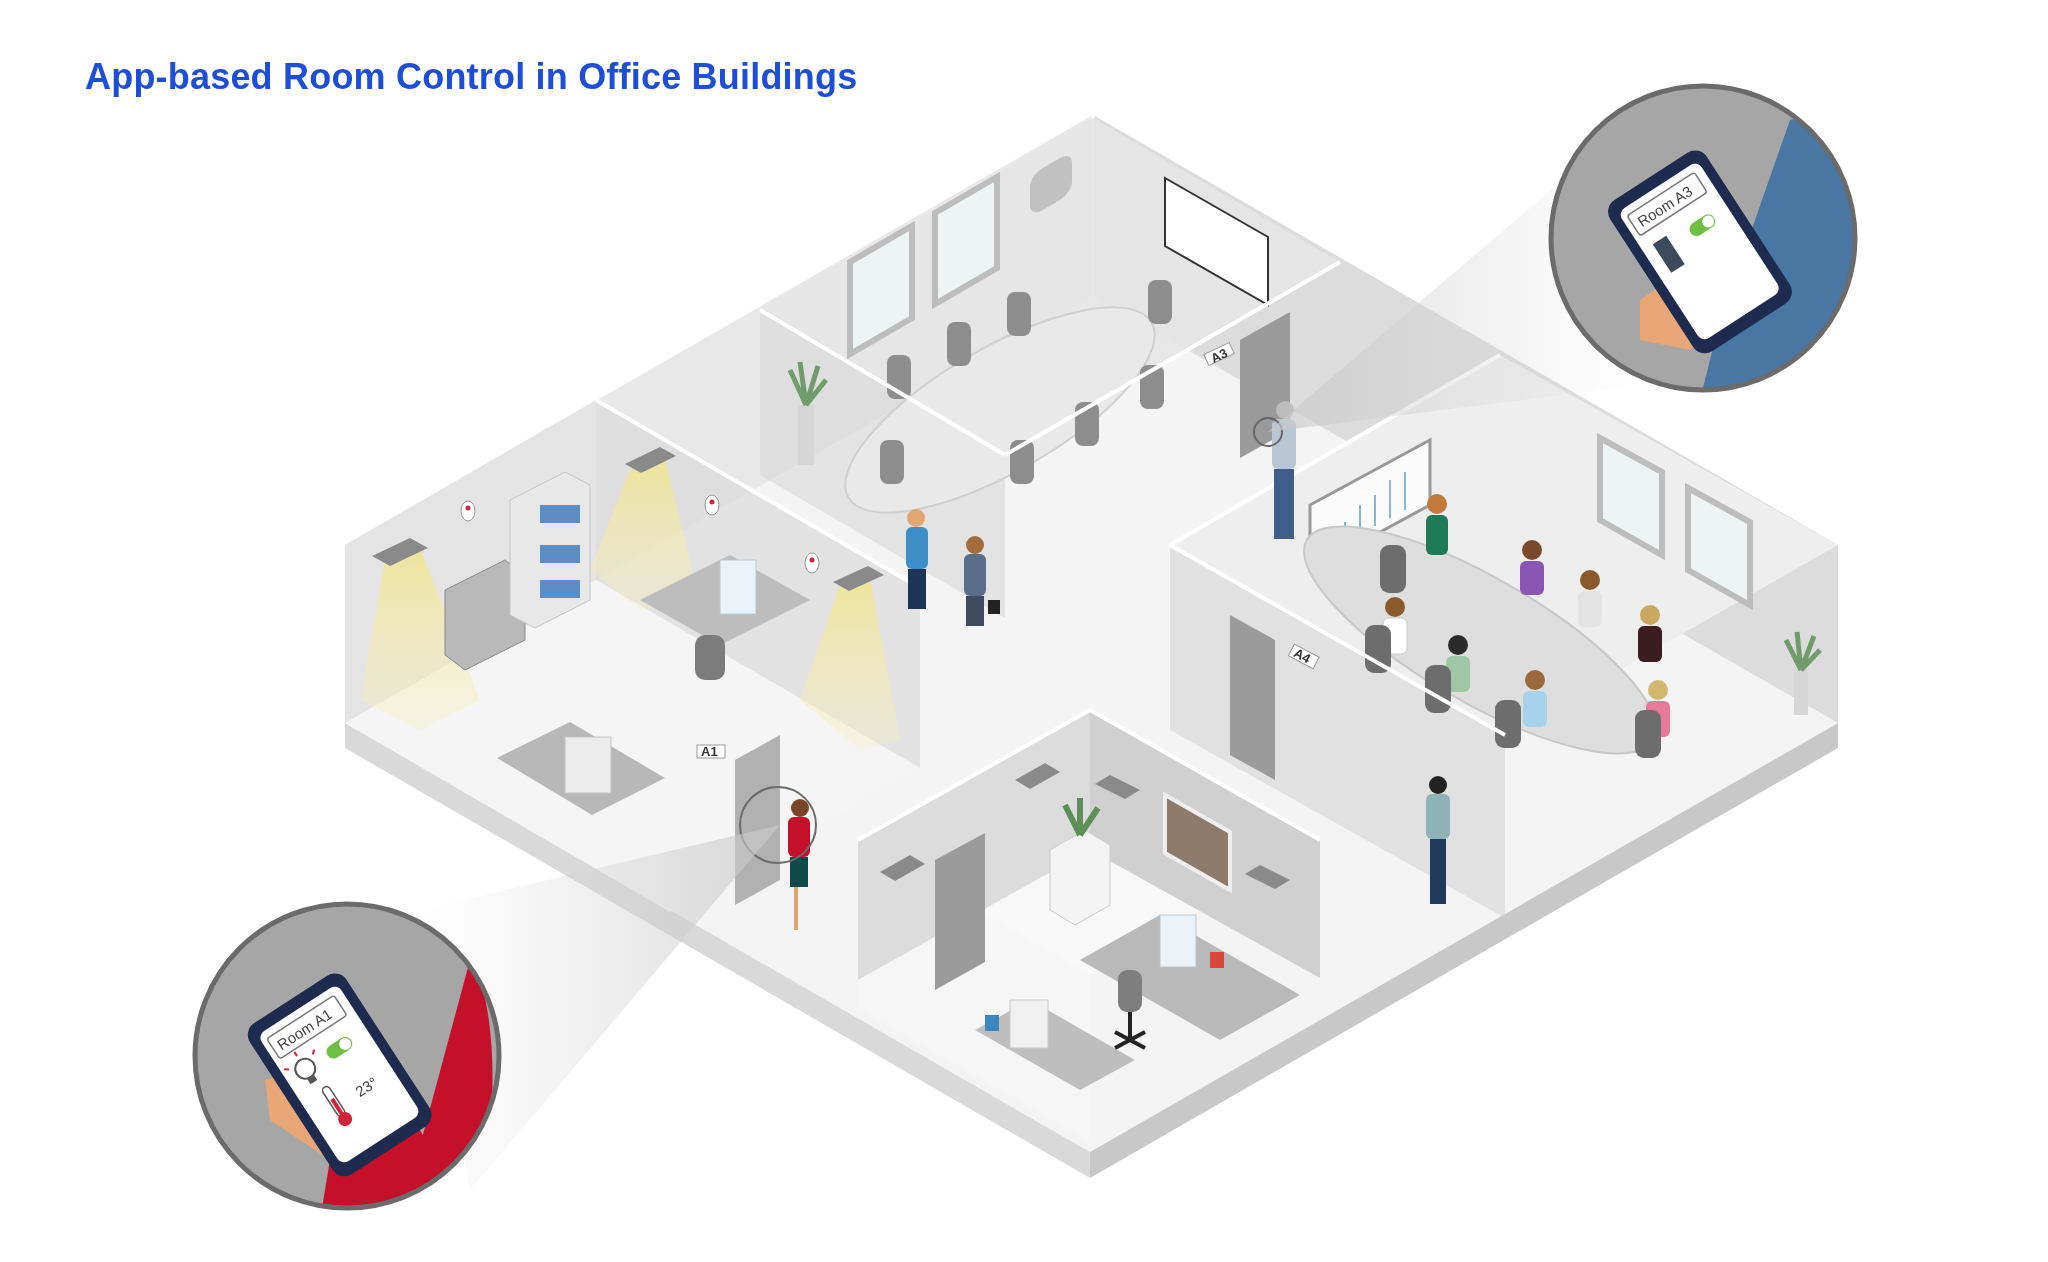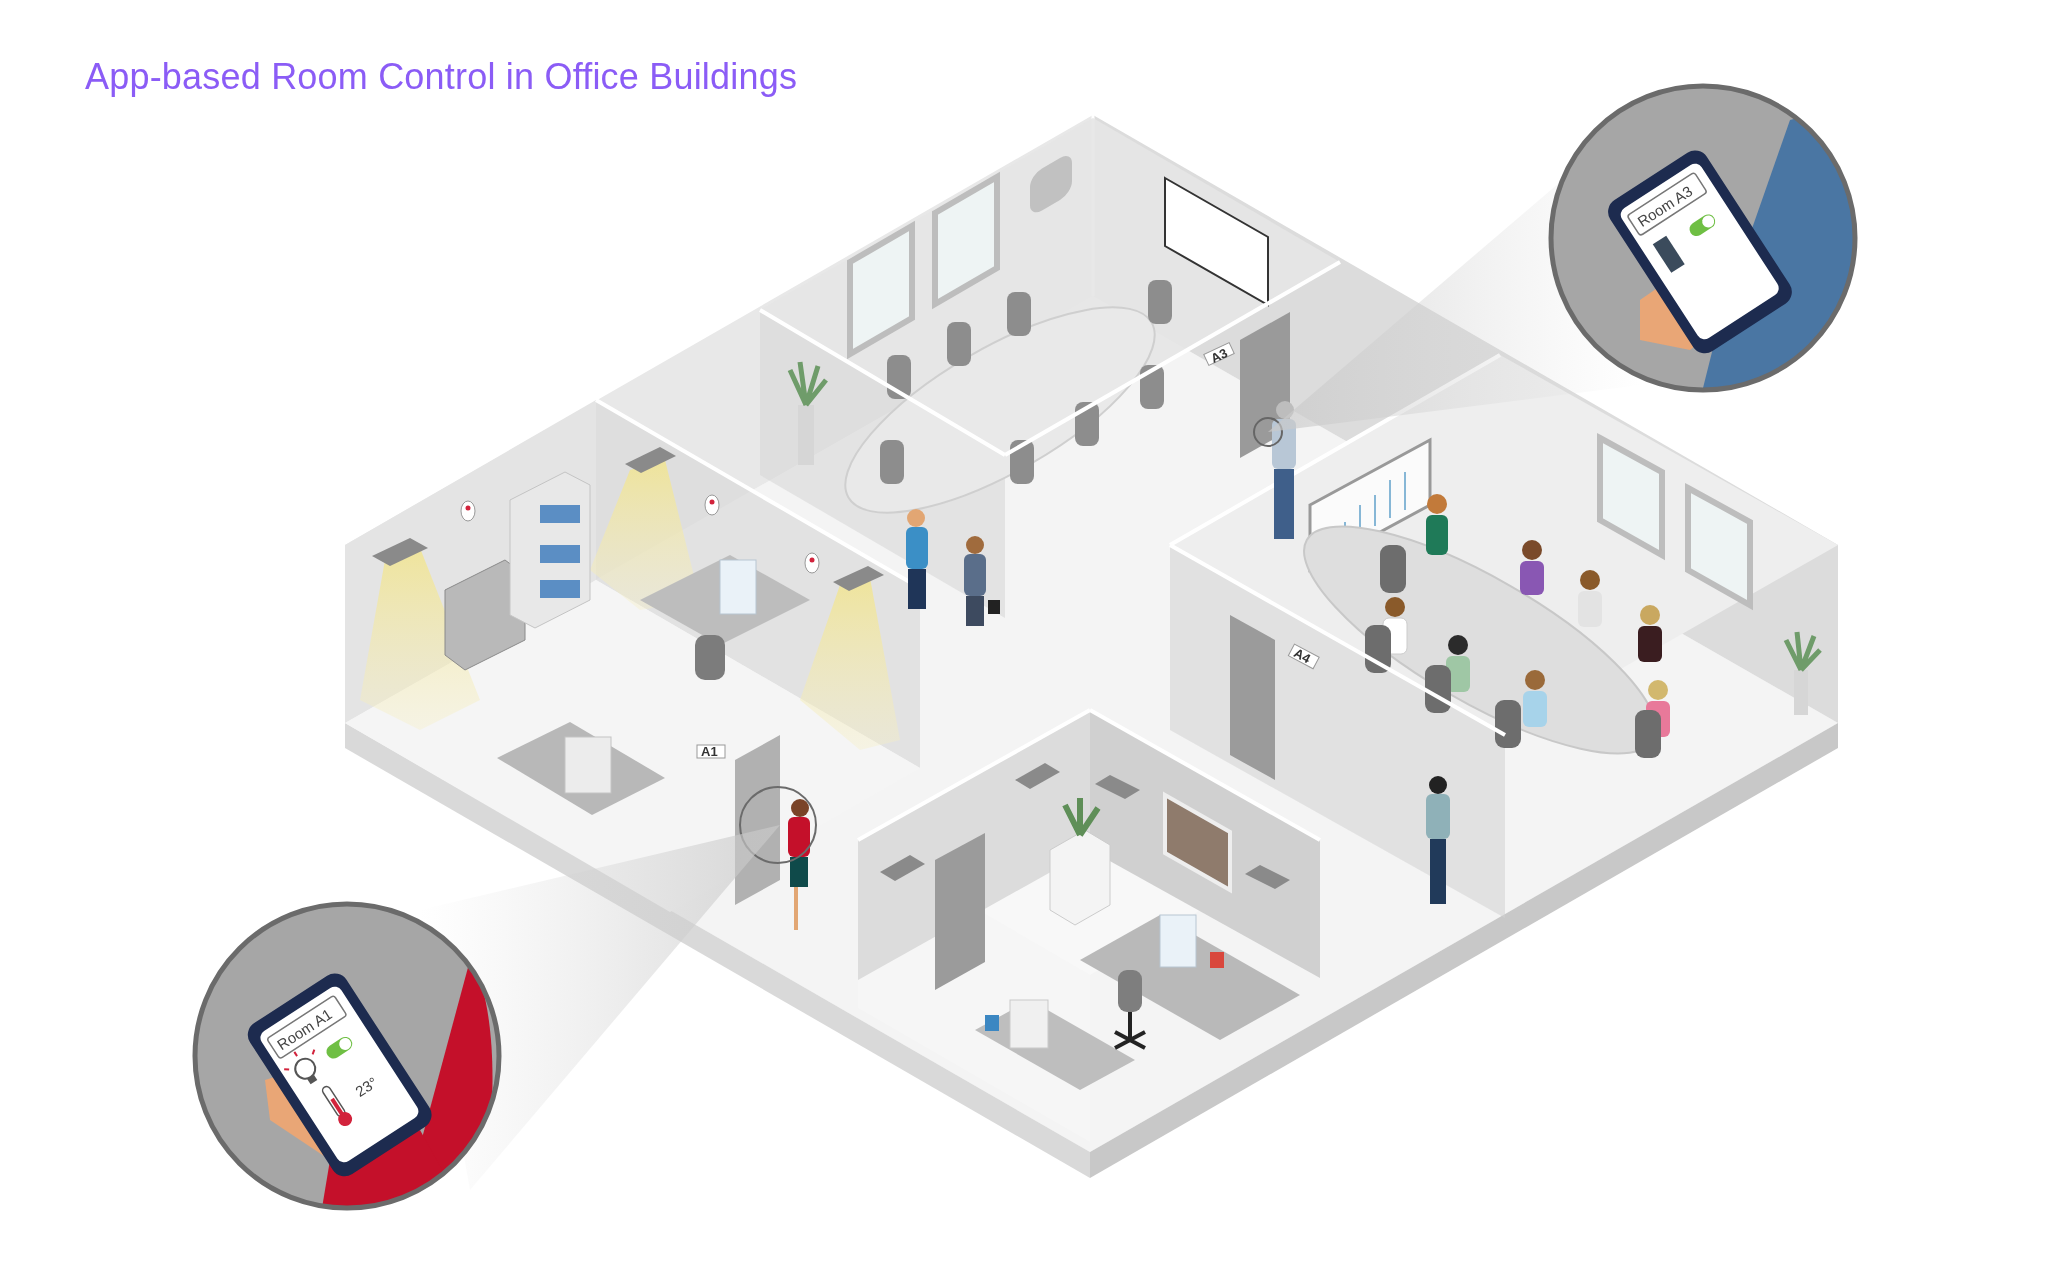--- a/index.html
+++ b/index.html
@@ -1,17 +1,17 @@
 <!DOCTYPE html>
 <html><head>
 <meta charset="utf-8">
 <style>
   html,body{margin:0;padding:0;background:#ffffff;}
   body{width:2048px;height:1262px;position:relative;overflow:hidden;font-family:"Liberation Sans","DejaVu Sans",sans-serif;}
-  .title{position:absolute;left:85px;top:56px;font-size:36px;font-weight:normal;color:#8b5cf6;letter-spacing:0.2px;}
+  .title{position:absolute;left:85px;top:56px;font-size:36px;font-weight:bold;color:#1d4ed8;letter-spacing:0.2px;}
   svg.scene{position:absolute;left:0;top:0;}
   .room-label{font-family:"Liberation Sans",sans-serif;font-weight:bold;font-size:13px;fill:#333;}
   .phone-text{font-family:"Liberation Sans",sans-serif;font-size:15px;fill:#444;}
 </style>
 </head>
 <body>
 
 <div class="title">App-based Room Control in Office Buildings</div>
 
 <svg class="scene" width="2048" height="1262" viewBox="0 0 2048 1262">

